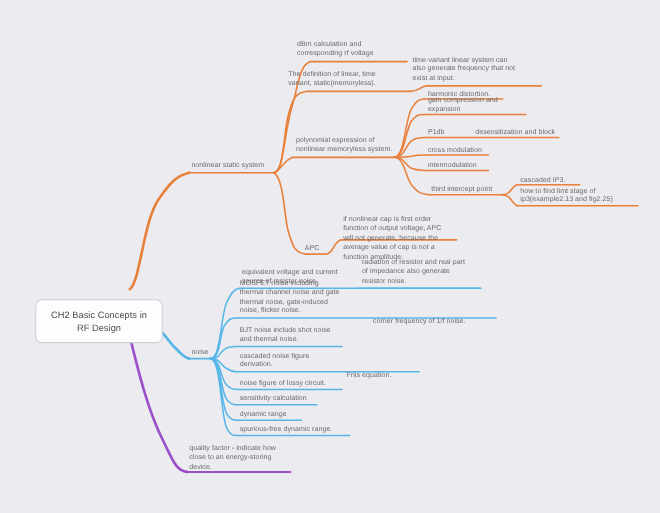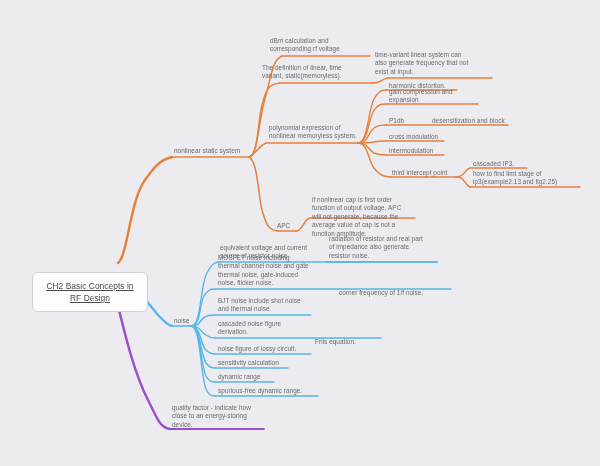--- a/index.html
+++ b/index.html
@@ -117,21 +117,21 @@
       <path d="M191,326 C201,326 200,374 206,389 C209,395 211,396 215,396" stroke-width="1.4"></path>
       <path d="M215,396 L318,396" stroke-width="1.4"></path>
     </g>
 
     <g fill="none" stroke="#9b4fc8" stroke-linecap="round">
       <path d="M112,283 C120,310 130,365 148,400 C157,418 160,428 170,429" stroke-width="2.4"></path>
       <path d="M170,429 L264,429" stroke-width="1.8"></path>
     </g>
   </svg>
 
-  <div class="node root" style="left:32px;top:272px;width:116px;text-decoration:underline;">CH2 Basic Concepts in RF Design</div>
+  <div class="node root" style="left:32px;top:272px;width:116px;">CH2 Basic Concepts in RF Design</div>
 
   <div class="node" style="left:174px;top:147px;">nonlinear static system</div>
 
   <div class="node" style="left:270px;top:37px;">dBm calculation and
 corresponding rf voltage</div>
 
   <div class="node" style="left:262px;top:64px;">The definition of linear, time
 variant, static(memoryless).</div>
 
   <div class="node" style="left:375px;top:51px;">time-variant linear system can

